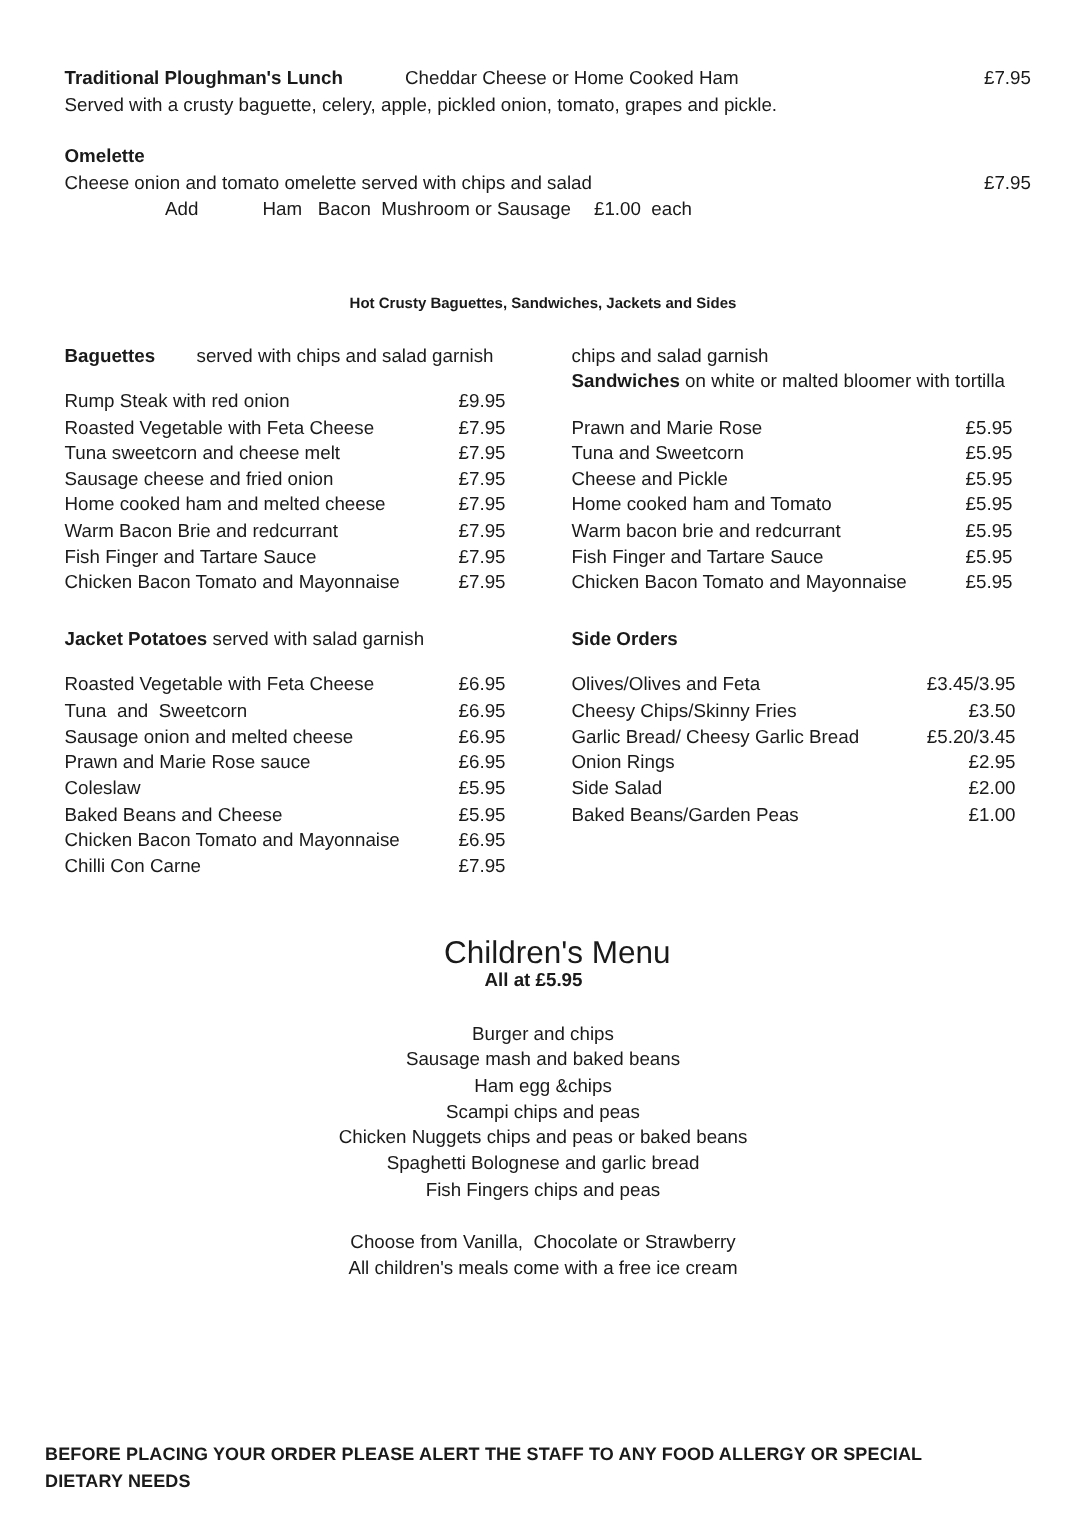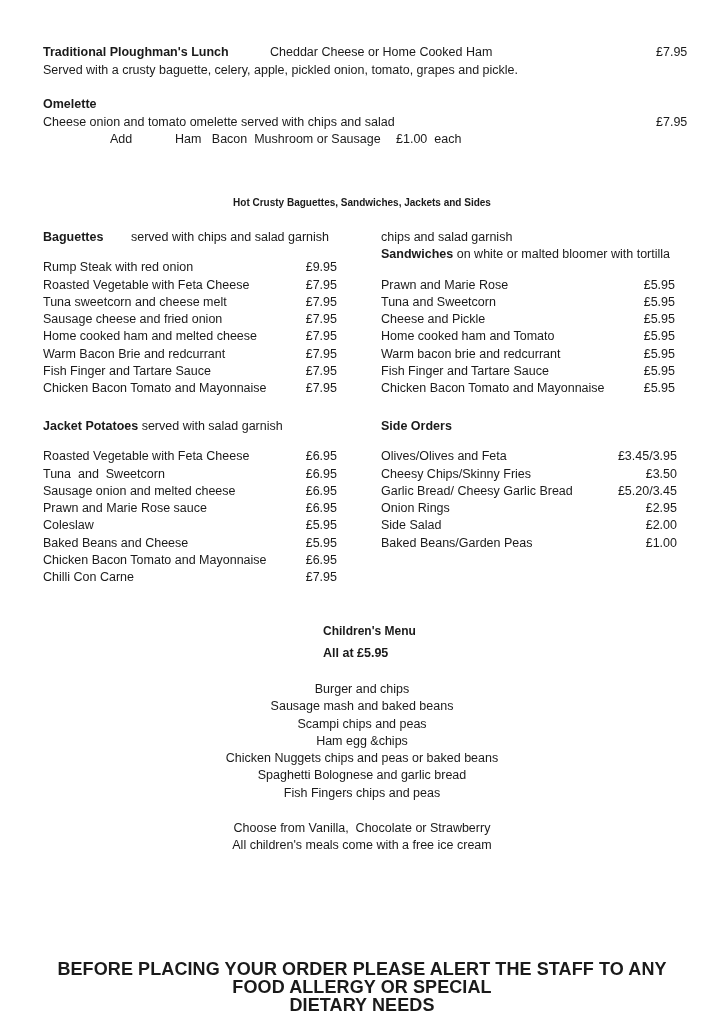--- a/index.html
+++ b/index.html
@@ -8,22 +8,22 @@
       font-family: "Liberation Sans Narrow", "Liberation Sans", sans-serif;
       color: #1a1a1a; font-size: 12.5px;
     }
     .abs { position: absolute; white-space: nowrap; }
     .bold { font-weight: bold; }
     .section-title { font-size: 10px; font-weight: bold; }
     .col { position: absolute; }
     .row { height: 17.3px; line-height: 17.3px; position: relative; white-space: nowrap; }
     .row .price { position: absolute; right: 0; top: 0; }
     .center { text-align: center; }
-    .kids-title { font-size: 12px; font-weight: bold; margin-left: 27px; }
-    .allergy { font-size: 18px; font-weight: bold; letter-spacing: 0.1px; text-align: center; line-height: 18px; }
+    .kids-title { font-size: 21px; font-weight: normal; }
+    .allergy { font-size: 12px; font-weight: bold; letter-spacing: 0.1px; line-height: 18px; }
   </style>
 </head>
 <body>
 
 <div>
   <span class="abs bold" style="left:43px; top:45px;text-align:center;">Traditional Ploughman's  Lunch</span>
   <span class="abs" style="left:270px; top:45px;">Cheddar Cheese or Home Cooked Ham</span>
   <span class="abs" style="left:656px; top:45px;">£7.95</span>
   <span class="abs" style="left:43px; top:63px;">Served with a crusty baguette,  celery,  apple,  pickled onion,  tomato,  grapes and pickle.</span>
 </div>
@@ -107,22 +107,22 @@
     <div class="row"><span>Baked Beans/Garden Peas</span><span class="price">£1.00</span></div>
   </div>
 </div>
 
 <div class="abs" style="left:0; right:0; top:624px;">
   <div class="kids-title" style="position:absolute; left:296px;">Children's Menu</div>
   <div style="position:absolute; left:323px; top:22px; font-size:12.5px; font-weight:bold;">All at £5.95</div>
   <div style="position:absolute; left:0; right:0; top:57px;" class="center">
     <div class="row">Burger and chips</div>
     <div class="row">Sausage mash and baked beans</div>
+    <div class="row">Ham egg &amp;chips</div>
     <div class="row">Scampi chips and peas</div>
-    <div class="row">Ham egg &amp;chips</div>
     <div class="row">Chicken Nuggets chips and peas or baked beans</div>
     <div class="row">Spaghetti Bolognese and garlic bread</div>
     <div class="row">Fish Fingers chips and peas</div>
     <div style="height:18px;"></div>
     <div class="row" style="white-space:pre;">Choose from Vanilla,  Chocolate or Strawberry</div>
     <div class="row">All children's meals come with a free ice cream</div>
   </div>
 </div>
 
 <div class="abs allergy" style="left:30px; right:30px; top:960px; white-space:normal;">

